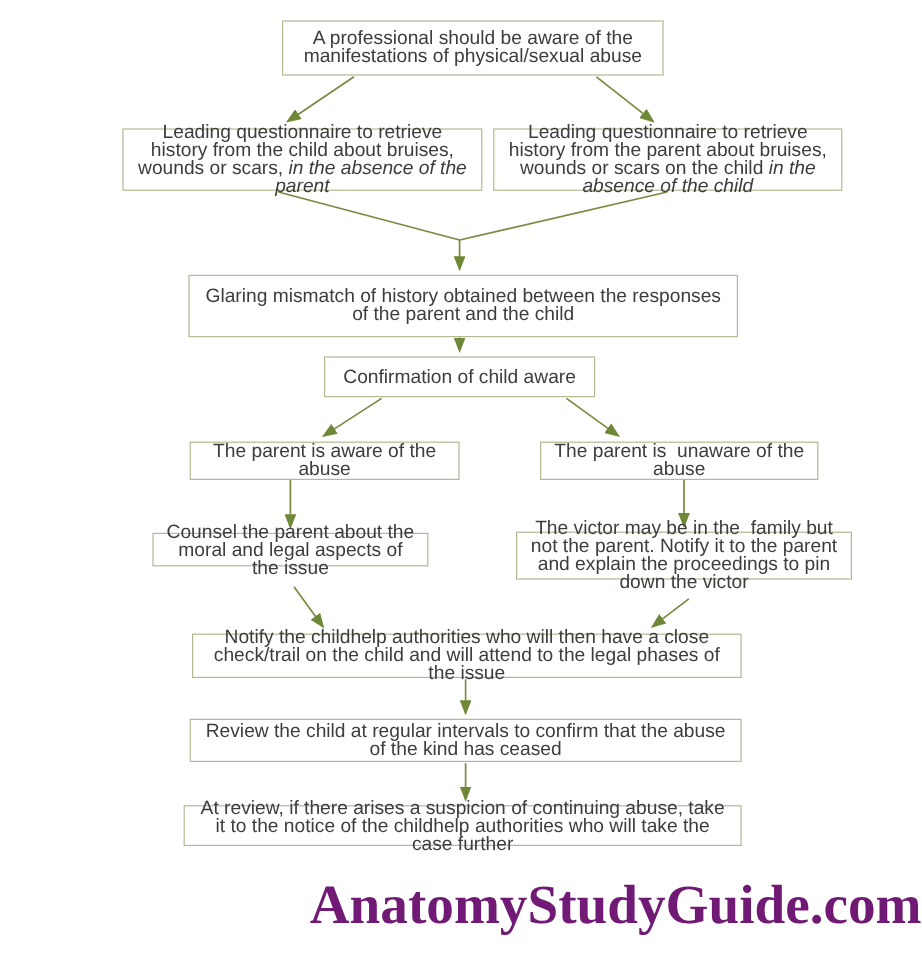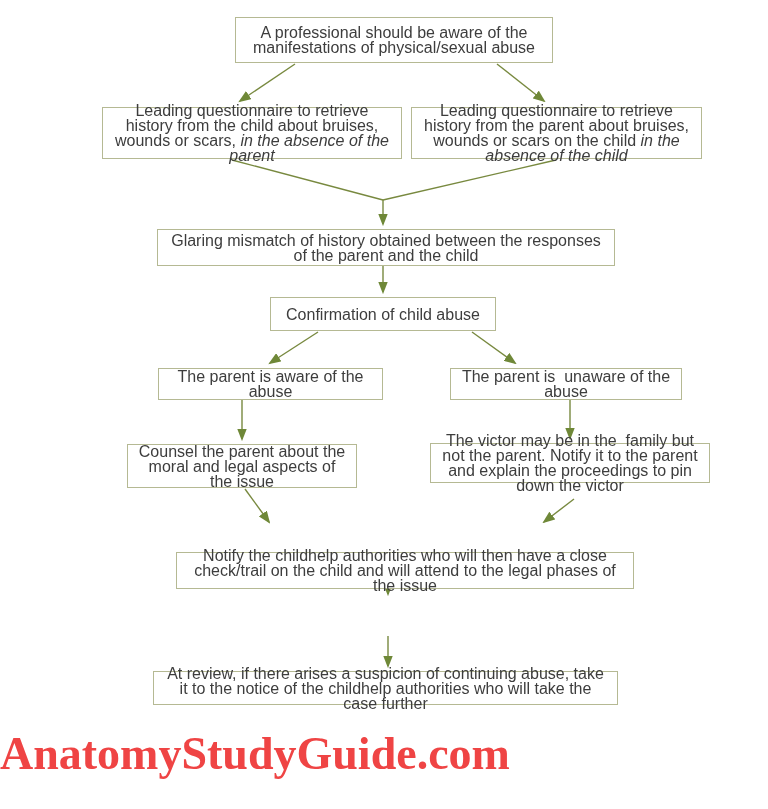--- a/index.html
+++ b/index.html
@@ -24,38 +24,38 @@
     align-items:center;
     justify-content:center;
     padding:3px 8px;
     white-space:pre-wrap;
   }
   .node .it{font-style:italic;}
   
   .n-awareness   {left:235px; top:17px;  width:318px; height:46px;}
   .n-child-q     {left:90px;  top:107px; width:300px; height:52px;margin-left:12px;}
   .n-parent-q    {left:411px; top:107px; width:291px; height:52px;}
-  .n-mismatch    {left:157px; top:229px; width:458px; height:37px;}
+  .n-mismatch    {left:157px; top:229px; width:458px; height:52px;}
   .n-confirm     {left:270px; top:297px; width:226px; height:34px;}
   .n-aware       {left:130px; top:368px; width:225px; height:32px;margin-left:28px;}
   .n-unaware     {left:450px; top:368px; width:232px; height:32px;align-items:center;}
-  .n-counsel     {left:127px; top:444px; width:230px; height:44px;}
+  .n-counsel     {left:127px; top:444px; width:230px; height:28px;}
   .n-victor      {left:430px; top:443px; width:280px; height:40px;}
-  .n-notify      {left:176px; top:528px; width:458px; height:37px;margin-top:24px;}
+  .n-notify      {left:160px; top:528px; width:458px; height:37px;}
   .n-review      {left:158px; top:599px; width:460px; height:36px;}
   .n-at-review   {left:153px; top:671px; width:465px; height:34px;}
   .watermark{
     position:absolute;
     left:0; right:0; top:726px;
-    text-align:left;
+    text-align:right;
     font-family:"Liberation Serif", serif;
     font-weight:700;
     font-size:46px;
     line-height:56px;
-    color:#ef4444;
+    color:#701a75;
     letter-spacing:0px;
   }
 </style>
 </head>
 <body>
 
 <div class="page">
 
   <svg class="arrows" viewBox="0 0 768 809" xmlns="http://www.w3.org/2000/svg" aria-hidden="true">
     <defs>
@@ -98,21 +98,21 @@
 
   <div class="node n-parent-q">
     <span><span>Leading questionnaire to retrieve history from the parent about bruises, wounds or scars on the child </span><span class="it">in the absence of the child</span></span>
   </div>
 
   <div class="node n-mismatch">
     <span>Glaring mismatch of history obtained between the responses of the parent and the child</span>
   </div>
 
   <div class="node n-confirm">
-    <span>Confirmation of child abuse</span>
+    <span>Confirmation of child aware</span>
   </div>
 
   <div class="node n-aware">
     <span>The parent is aware of the abuse</span>
   </div>
 
   <div class="node n-unaware">
     <span>The parent is  unaware of the abuse</span>
   </div>
 
@@ -121,20 +121,23 @@
   </div>
 
   <div class="node n-victor">
     <span>The victor may be in the  family but not the parent. Notify it to the parent and explain the proceedings to pin down the victor</span>
   </div>
 
   <div class="node n-notify">
     <span>Notify the childhelp authorities who will then have a close check/trail on the child and will attend to the legal phases of the issue</span>
   </div>
 
+  <div class="node n-review">
+    <span>Review the child at regular intervals to confirm that the abuse of the kind has ceased</span>
+  </div>
 
   <div class="node n-at-review">
     <span>At review, if there arises a suspicion of continuing abuse, take it to the notice of the childhelp authorities who will take the case further</span>
   </div>
 
   <div class="watermark">AnatomyStudyGuide.com</div>
 
 </div>
 
 </body></html>

